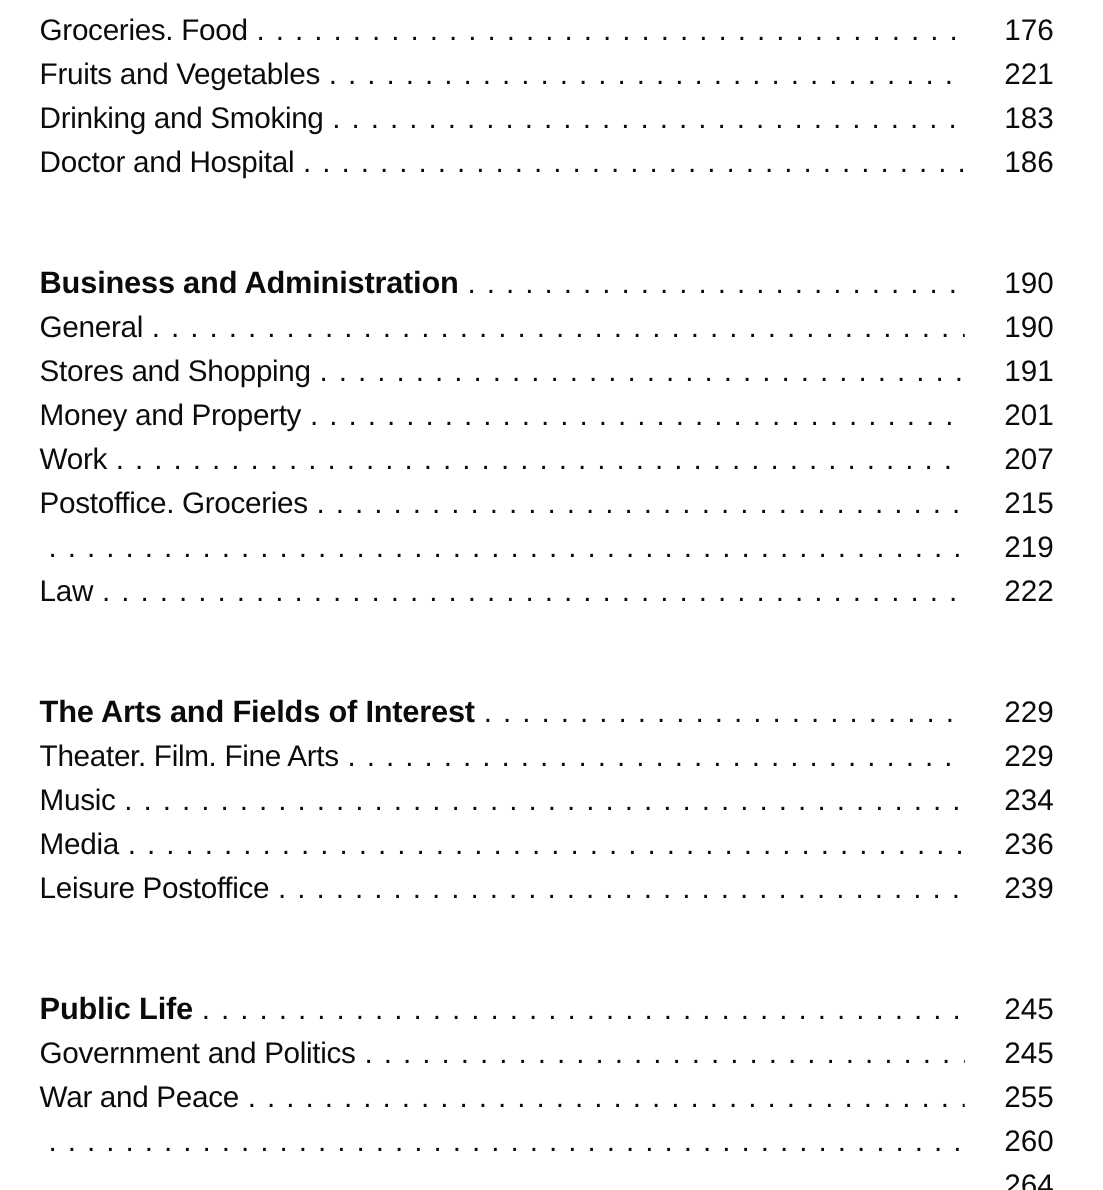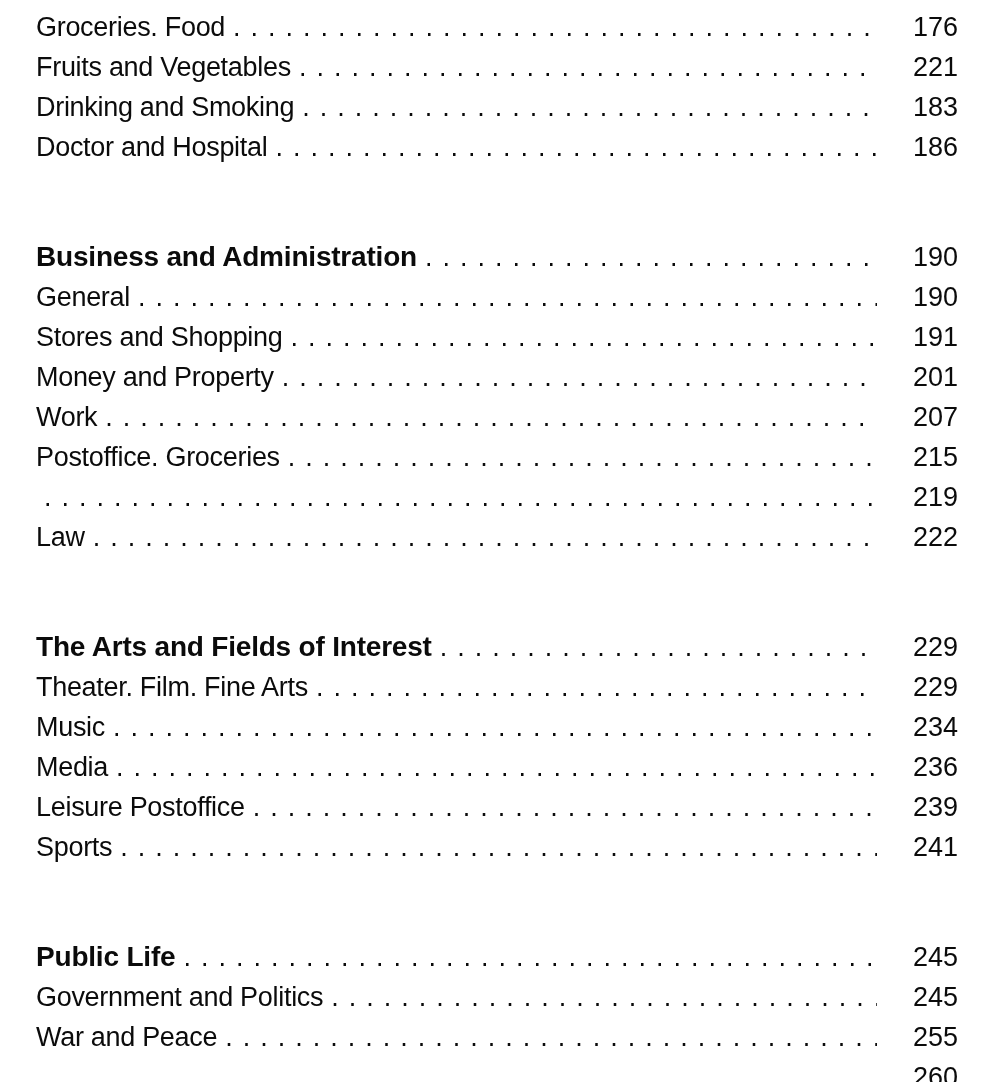--- a/index.html
+++ b/index.html
@@ -136,25 +136,20 @@
     <div class="toc-row">
     <span class="toc-label">Media</span>
     <span class="toc-leader"></span>
     <span class="toc-page-num">236</span>
   </div>
     <div class="toc-row">
     <span class="toc-label">Leisure Postoffice</span>
     <span class="toc-leader"></span>
     <span class="toc-page-num">239</span>
   </div>
-    <div class="toc-row">
-    <span class="toc-label">Sports</span>
-    <span class="toc-leader"></span>
-    <span class="toc-page-num">241</span>
-  </div>
     <div class="toc-row group-start bold">
     <span class="toc-label">Public Life</span>
     <span class="toc-leader"></span>
     <span class="toc-page-num">245</span>
   </div>
     <div class="toc-row">
     <span class="toc-label">Government and Politics</span>
     <span class="toc-leader"></span>
     <span class="toc-page-num">245</span>
   </div>

